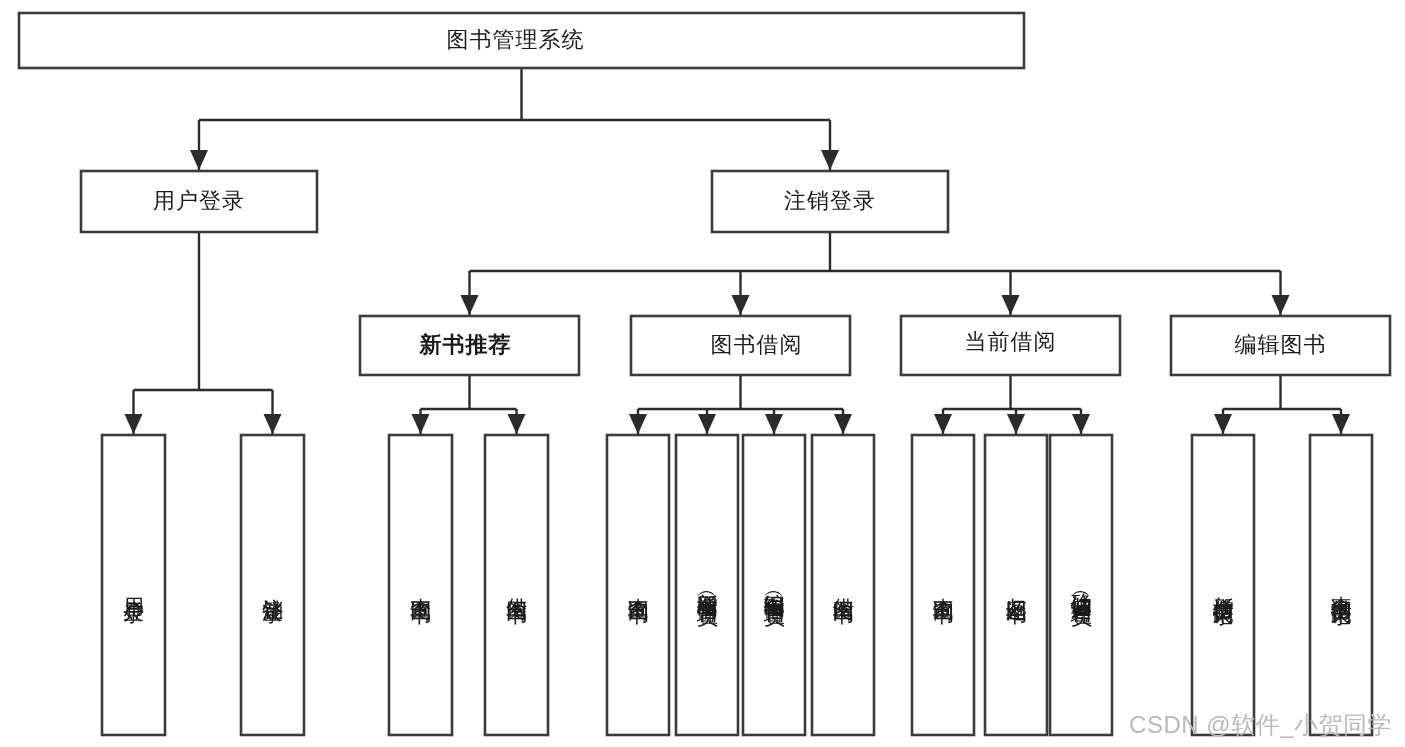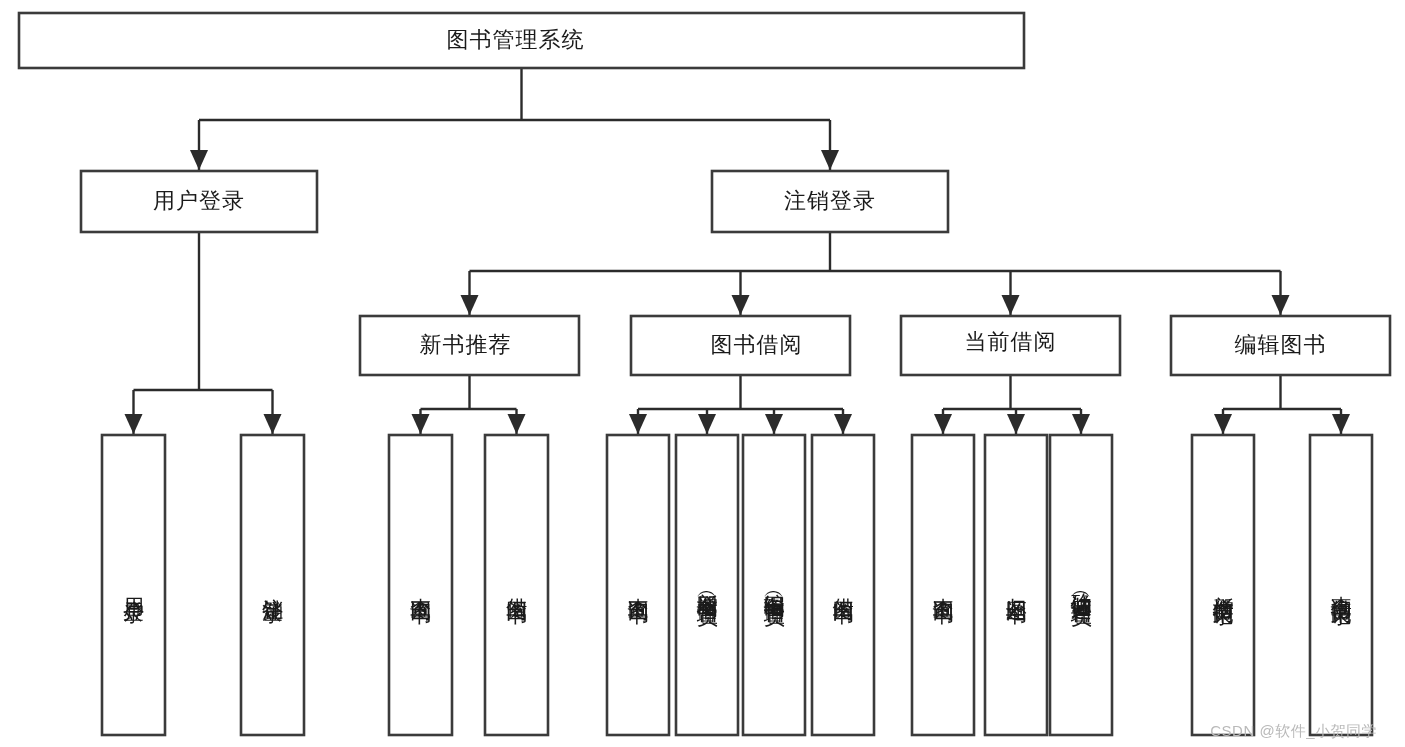--- a/index.html
+++ b/index.html
@@ -60,23 +60,23 @@
     font-size: 21px;
     letter-spacing: 2px;
     line-height: 1.25;
     white-space: nowrap;
   }
   .root-label {
     font-size: 23px;
   }
   .watermark {
     position: absolute;
-    right: 28px;
+    right: 13px;
     bottom: 6px;
-    font-size: 15px;
+    font-size: 24px;
     color: #b9b9b9;
     font-family: "Liberation Sans", "DejaVu Sans", sans-serif;
     white-space: nowrap;
     letter-spacing: 0.5px;
   }
 </style>
 </head>
 <body>
 
 <div id="canvas">
@@ -158,21 +158,21 @@
         <rect x="1050" y="435" width="62" height="300" class="node-box"></rect>
         <rect x="1192" y="435" width="62" height="300" class="node-box"></rect>
         <rect x="1310" y="435" width="62" height="300" class="node-box"></rect>
       </g>
   </svg>
 
   <div id="labels">
       <div class="node-label horizontal root-label" style="left: 13px; top: 13px; width: 1005px; height: 55px;">图书管理系统</div>
       <div class="node-label horizontal" style="left: 81px; top: 171px; width: 236px; height: 61px;">用户登录</div>
       <div class="node-label horizontal" style="left: 712px; top: 171px; width: 236px; height: 61px;">注销登录</div>
-      <div class="node-label horizontal" style="left: 360px; top: 316px; width: 211px; height: 59px;">新书推荐</div>
+      <div class="node-label horizontal" style="left: 360px; top: 316px; width: 211px; height: 59px; font-weight: bold;">新书推荐</div>
       <div class="node-label horizontal" style="left: 631px; top: 316px; width: 219px; height: 59px; padding-left: 32px;">图书借阅</div>
       <div class="node-label horizontal" style="left: 901px; top: 316px; width: 219px; height: 52px;">当前借阅</div>
       <div class="node-label horizontal" style="left: 1171px; top: 316px; width: 219px; height: 59px;">编辑图书</div>
       <div class="node-label vertical" style="left: 102px; top: 435px; width: 63px; height: 300px;">用户登录</div>
       <div class="node-label vertical" style="left: 241px; top: 435px; width: 63px; height: 300px;">注销登录</div>
       <div class="node-label vertical" style="left: 389px; top: 435px; width: 63px; height: 300px;">查询图书</div>
       <div class="node-label vertical" style="left: 485px; top: 435px; width: 63px; height: 300px;">借阅图书</div>
       <div class="node-label vertical" style="left: 607px; top: 435px; width: 62px; height: 300px;">查询图书</div>
       <div class="node-label vertical" style="left: 676px; top: 435px; width: 62px; height: 300px;">新增图书（管理员）</div>
       <div class="node-label vertical" style="left: 743px; top: 435px; width: 62px; height: 300px;">编辑图书（管理员）</div>

